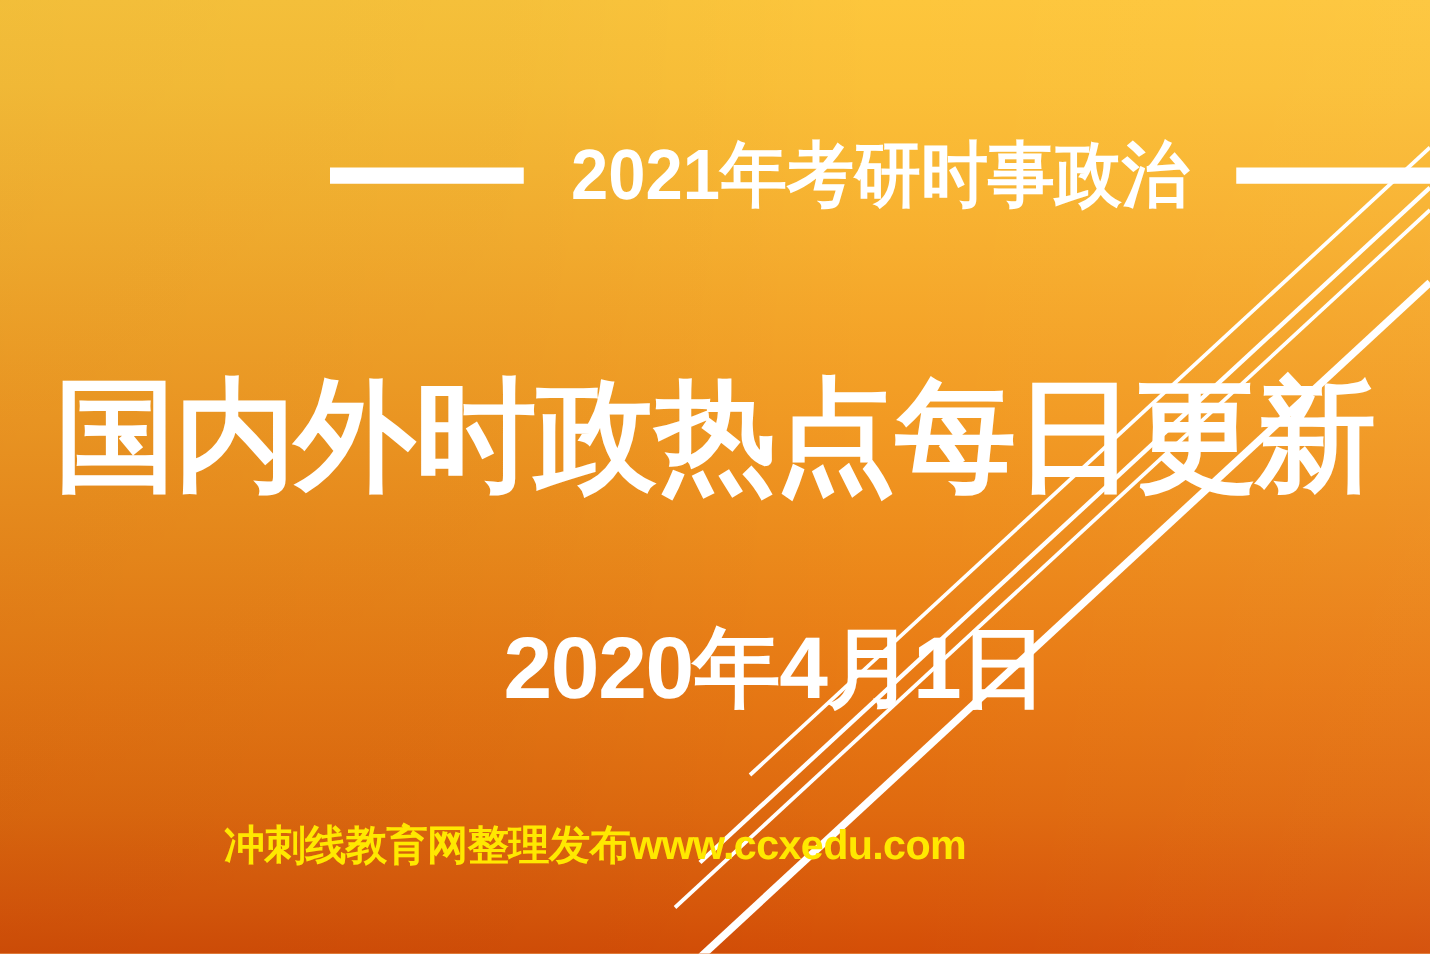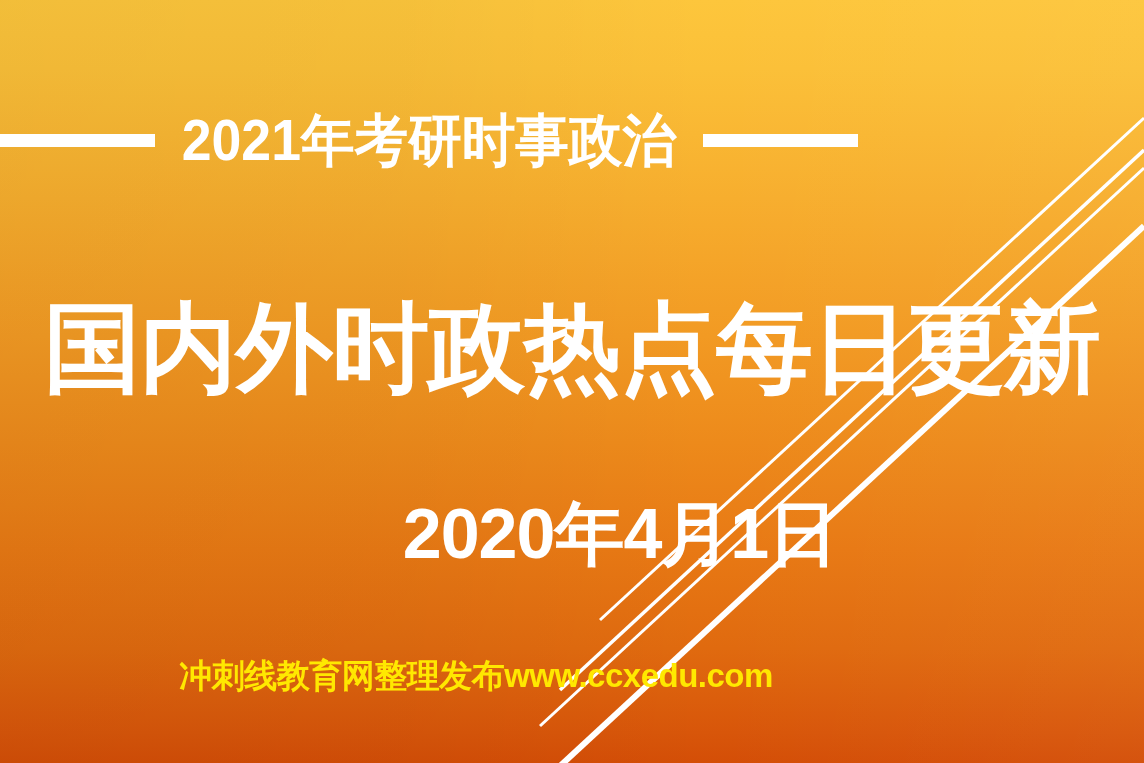--- a/index.html
+++ b/index.html
@@ -48,22 +48,22 @@
 
   
   .header-row {
     position: absolute;
     left: 0;
     top: 108px;
     width: 1144px;
     height: 64px;
     display: flex;
     align-items: center;
-    justify-content: flex-start;
-    gap: 11px;
+    justify-content: flex-end;
+    gap: 22px;
   }
 
   .rule {
     flex: 0 0 auto;
     width: 155px;
     height: 13px;
     background: #ffffff;
   }
 
   .header-title {

